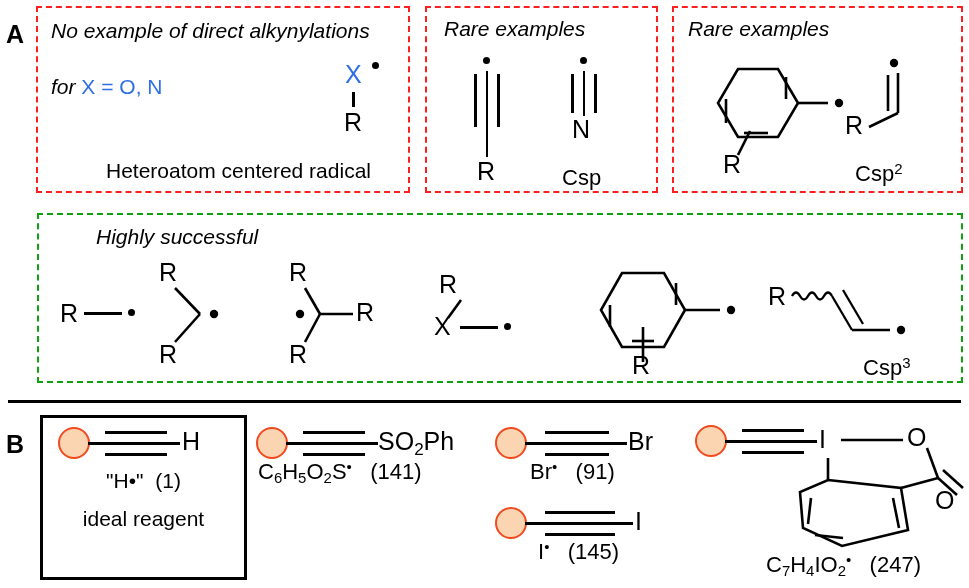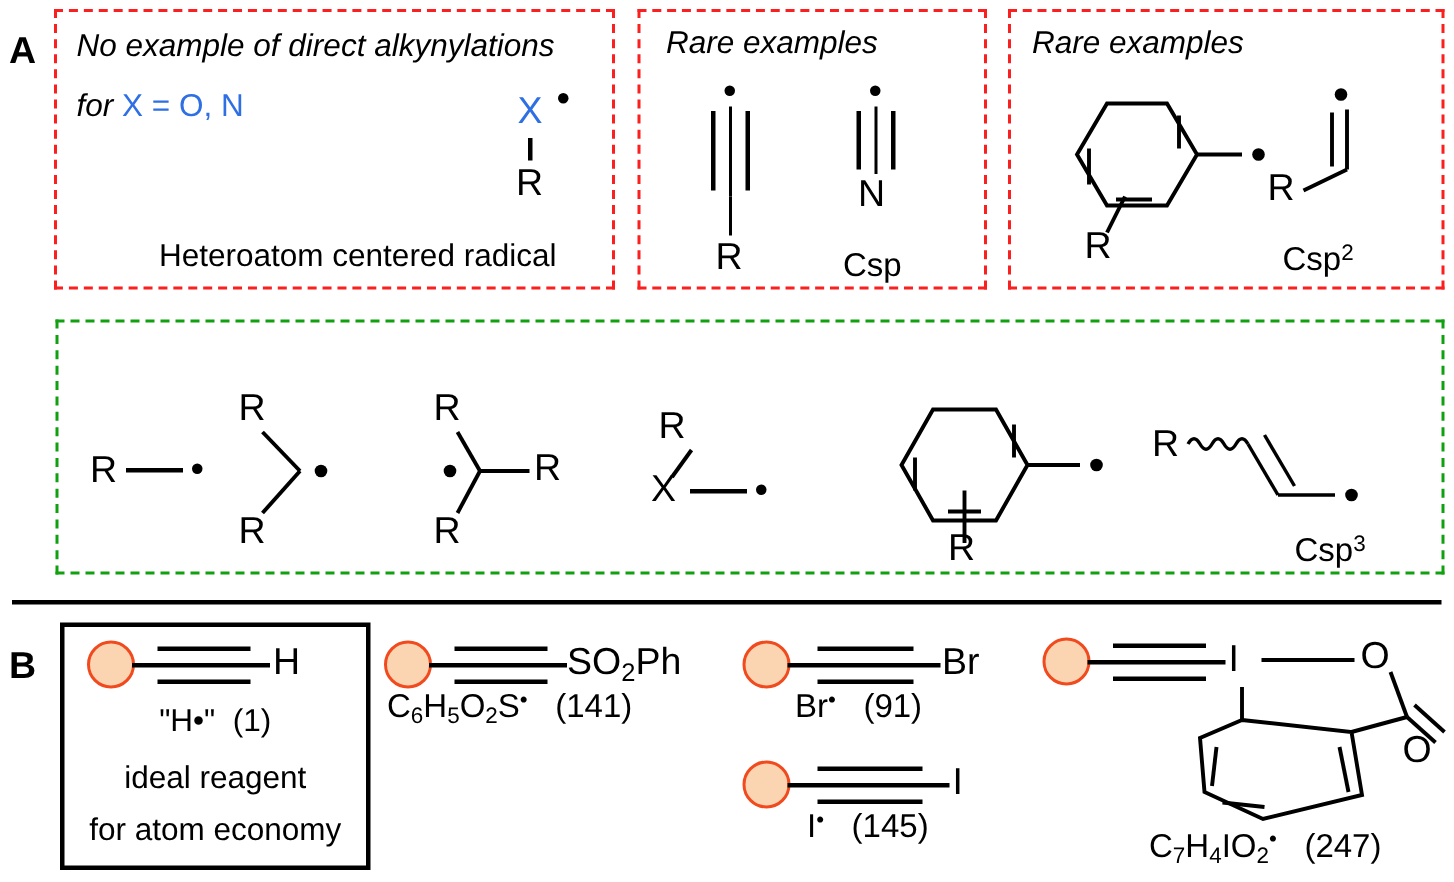--- a/index.html
+++ b/index.html
@@ -88,21 +88,21 @@
 <body>
 
 <div id="figure">
 
   <div class="abs panel-letter" style="left:6px; top:22px;">A</div>
 
   <div class="abs dashed-red" style="left:36px; top:6px; width:374px; height:187px;"></div>
 
   <div class="abs cap-txt ital" style="left:51px; top:20px;">No example of direct alkynylations</div>
 
-  <div class="abs cap-txt" style="left:51px; top:60px;">
+  <div class="abs cap-txt" style="left:51px; top:76px;">
     <span class="ital">for</span>
     <span class="blue">X = O, N</span>
   </div>
 
 
   <div class="abs" style="left:342px; top:62px; width:60px; height:80px;">
     <div class="abs atom blue" style="left:3px; top:0px;">X</div>
     <div class="abs dot" style="left:30px; top:0px;"></div>
     <div class="abs bond-v" style="left:10px; top:30px; height:15px;"></div>
     <div class="abs atom" style="left:2px; top:48px;">R</div>
@@ -165,20 +165,21 @@
     </svg>
     <div class="abs atom" style="left:0px; top:58px;">R</div>
   </div>
 
   <div class="abs corner-lbl" style="left:855px; top:162px;">
     <span>Csp</span><span class="sup">2</span>
   </div>
 
   <div class="abs dashed-green" style="left:37px; top:213px; width:926px; height:170px;"></div>
 
+  <div class="abs cap-txt ital" style="left:96px; top:226px;">Highly successful</div>
 
   <div class="abs" style="left:60px; top:295px; width:110px; height:40px;">
     <div class="abs atom" style="left:0px; top:6px;">R</div>
     <div class="abs bond-h" style="left:24px; top:17px; width:38px;"></div>
     <div class="abs dot" style="left:68px; top:14px;"></div>
   </div>
 
   <div class="abs" style="left:148px; top:262px; width:120px; height:115px;">
     <svg width="120" height="115" viewBox="0 0 120 115">
       <g stroke="#000" stroke-width="2.6" fill="none">
@@ -261,21 +262,20 @@
     <div class="abs bond-h" style="left:47px; top:6px; width:62px;"></div>
     <div class="abs bond-h" style="left:47px; top:28px; width:62px;"></div>
     <div class="abs atom" style="left:124px; top:4px;">H</div>
   </div>
 
   <div class="abs bx-txt" style="left:40px; top:470px; width:207px;">
     <span>"H•"</span>&nbsp;&nbsp;<span>(1)</span>
   </div>
 
   <div class="abs bx-txt" style="left:40px; top:508px; width:207px;">ideal reagent</div>
-  <div class="abs bx-txt" style="left:40px; top:543px; width:207px;">for atom economy</div>
 
   <div class="abs" style="left:256px; top:425px; width:210px; height:40px;">
     <div class="abs circ" style="left:0px; top:2px; width:32px; height:32px;"></div>
     <div class="abs bond-h" style="left:30px; top:17px; width:92px;"></div>
     <div class="abs bond-h" style="left:47px; top:6px; width:62px;"></div>
     <div class="abs bond-h" style="left:47px; top:28px; width:62px;"></div>
     <div class="abs atom" style="left:122px; top:4px;"><span>SO</span><span class="sub">2</span><span>Ph</span></div>
   </div>
   <div class="abs lbl" style="left:258px; top:460px;">
     <span><span>C</span><span class="sub">6</span><span>H</span><span class="sub">5</span><span>O</span><span class="sub">2</span><span>S</span><span class="sup">•</span></span>&nbsp;&nbsp;&nbsp;<span>(141)</span>

